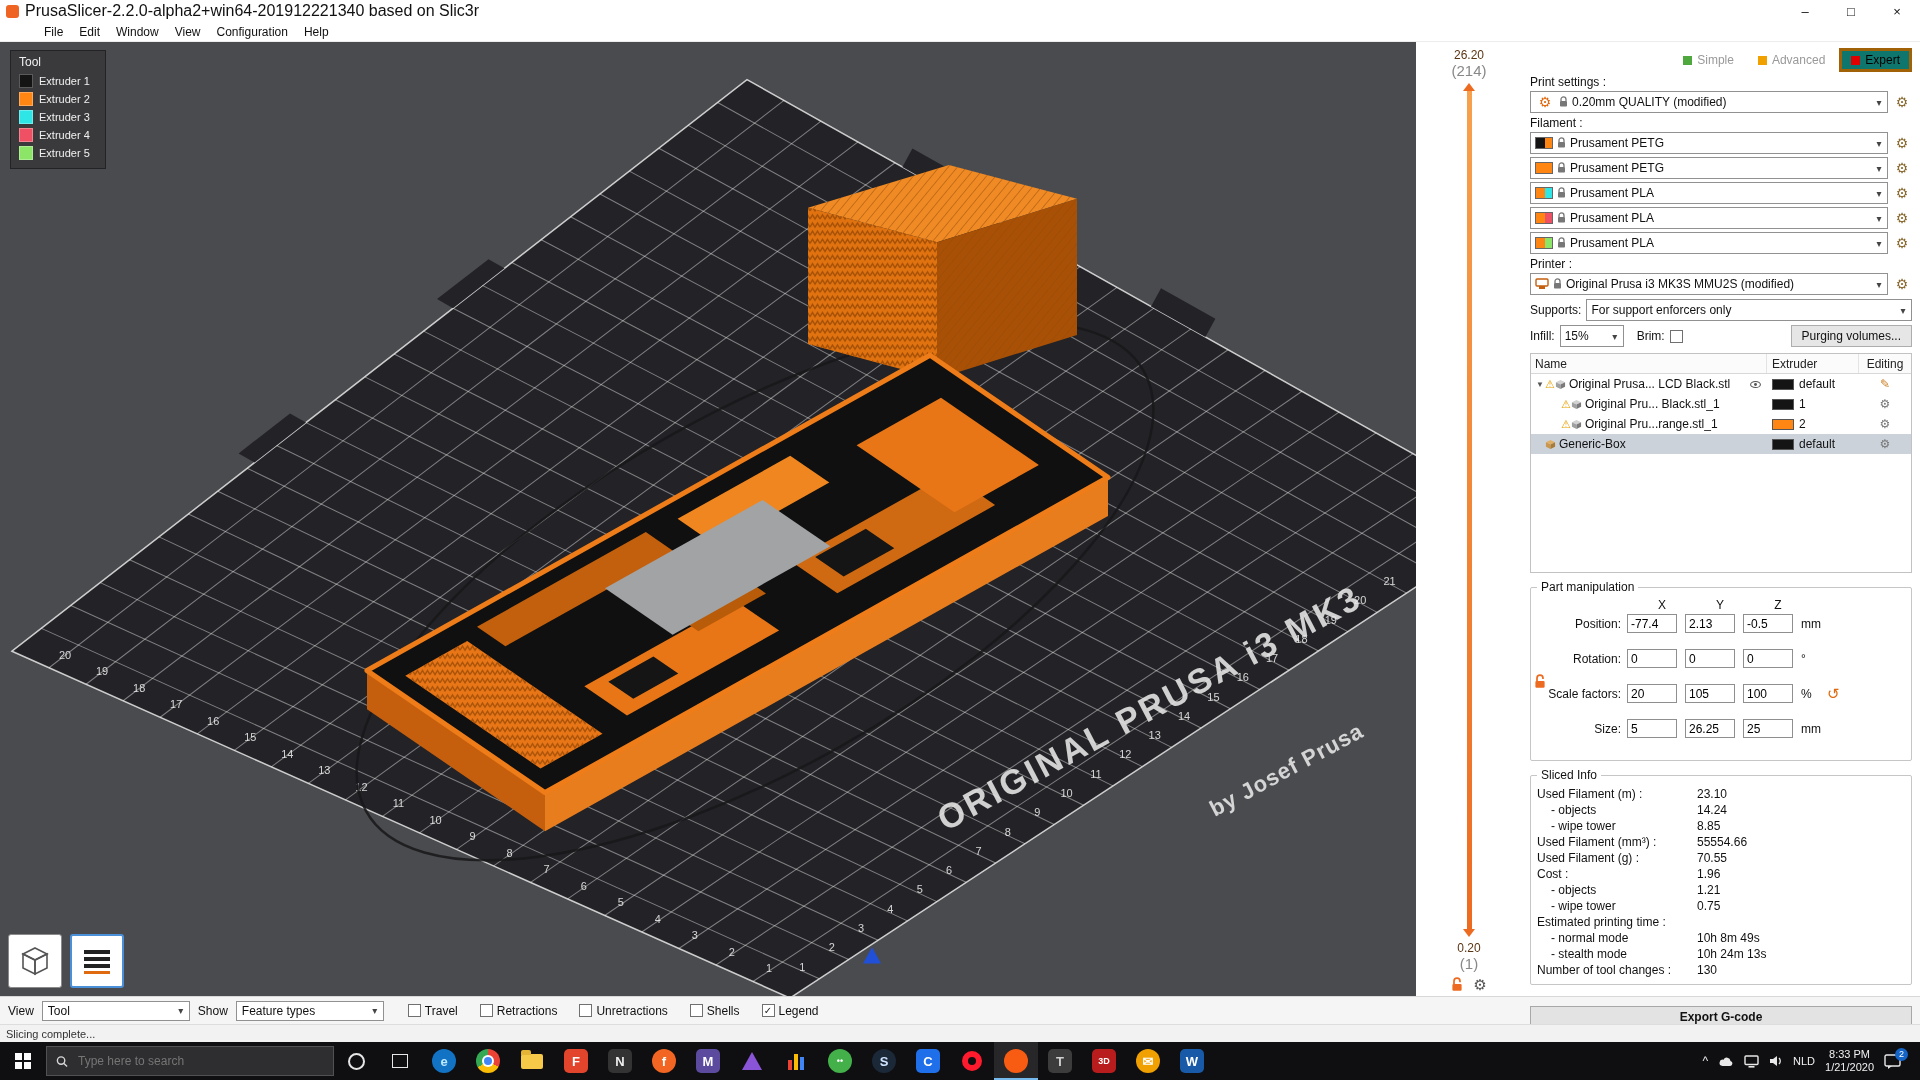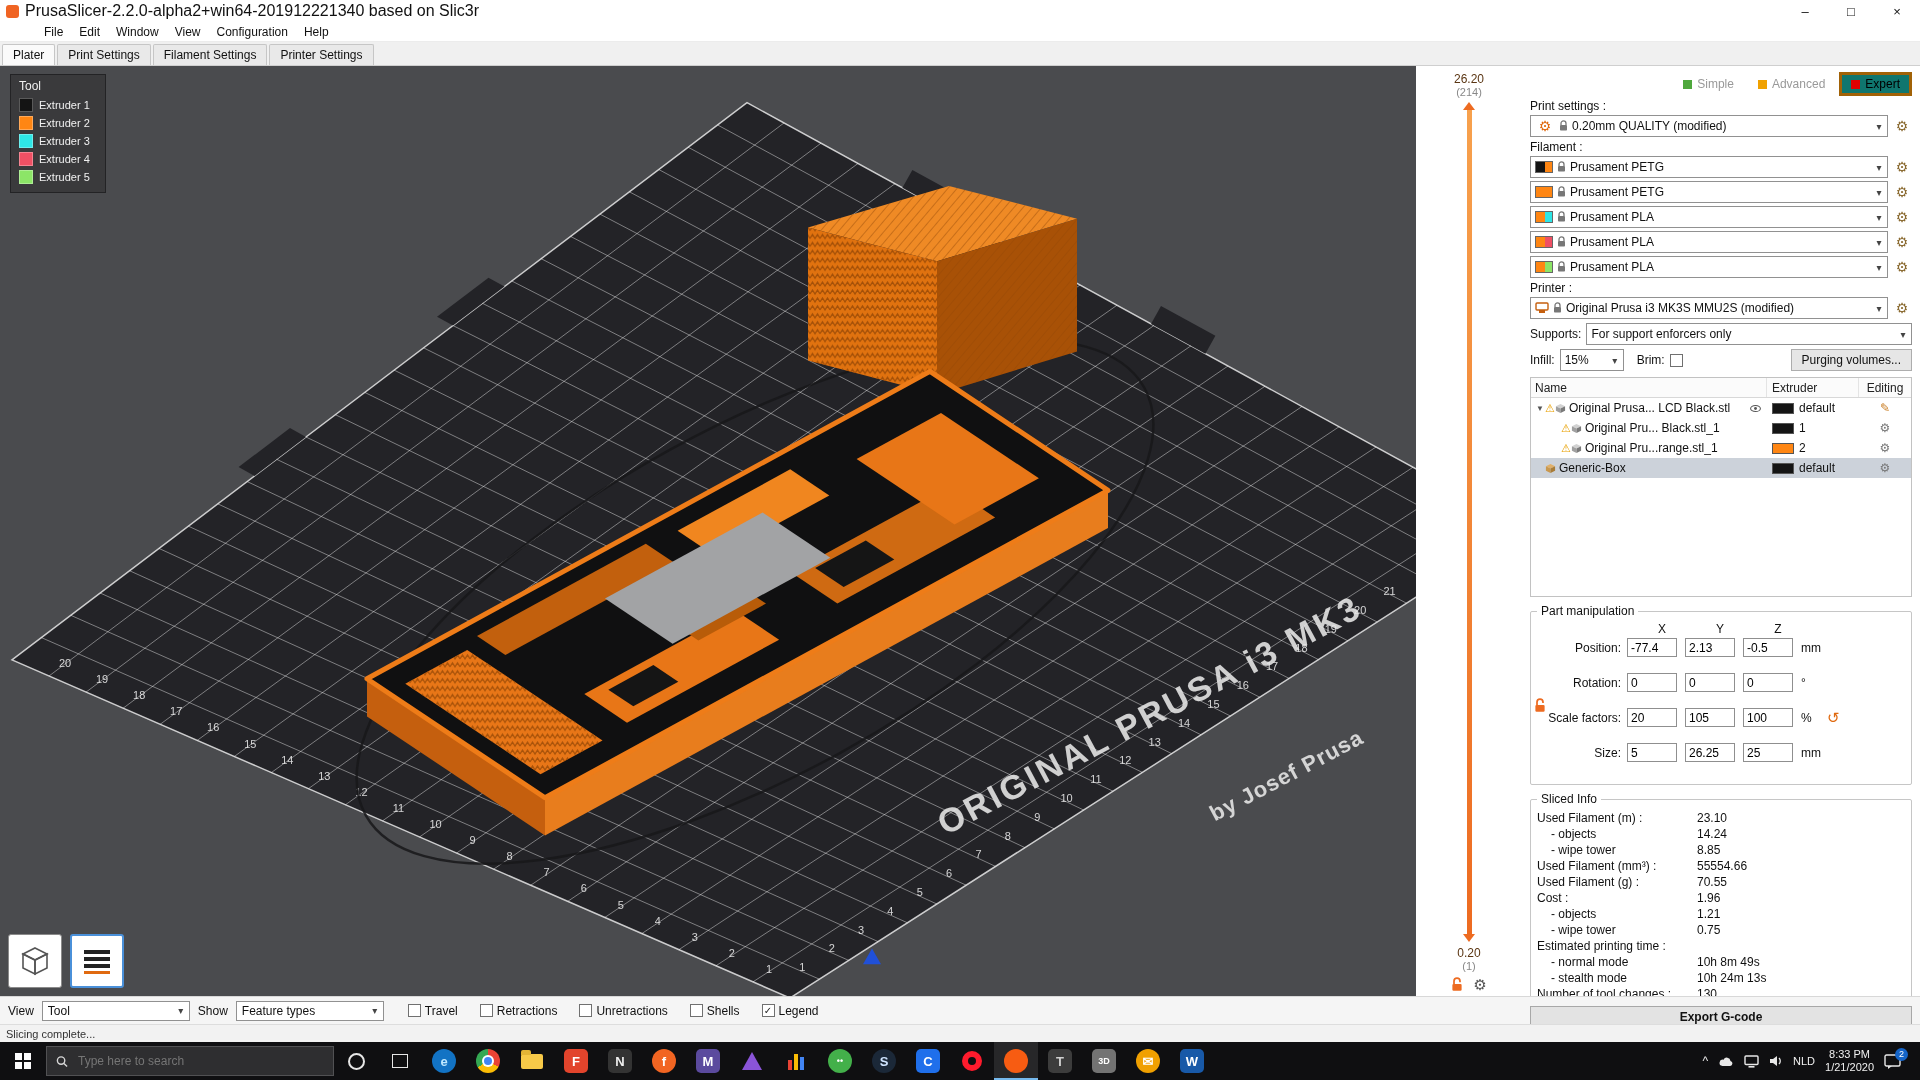--- a/index.html
+++ b/index.html
@@ -33,21 +33,21 @@
   .tp-label{font-size:11px;white-space:nowrap;}
   .miniviews{position:absolute;left:8px;bottom:8px;display:flex;gap:8px;}
   .miniview{width:54px;height:54px;background:#fff;border:1px solid #8a8a8a;display:flex;align-items:center;
             justify-content:center;border-radius:3px;}
   .miniview.selected{border:2px solid #4a90d9;}
 
   
   .slidercol{width:106px;background:#fff;display:flex;flex-direction:column;align-items:center;
              padding:6px 0 4px;flex:0 0 auto;}
   .sl-val{font-size:12px;color:#5a3512;text-align:center;}
-  .sl-idx{font-size:11px;color:#888;text-align:center;}
+  .sl-idx{font-size:15px;color:#888;text-align:center;}
   .sl-trackwrap{flex:1;display:flex;flex-direction:column;align-items:center;margin:4px 0;}
   .sl-arrow{width:0;height:0;border-left:6px solid transparent;border-right:6px solid transparent;}
   .sl-arrow.up{border-bottom:8px solid #ed6b21;}
   .sl-arrow.down{border-top:8px solid #ed6b21;}
   .sl-track{flex:1;width:5px;background:linear-gradient(180deg,#f7a14d,#ed6b21);}
   .sl-icons{display:flex;gap:10px;align-items:center;margin-top:5px;}
   .gear-glyph{color:#555;font-size:15px;line-height:1;}
 
   
   .panel{width:398px;background:#fff;padding:6px 8px;position:relative;font-size:12px;overflow:hidden;flex:0 0 auto;}
@@ -166,26 +166,20 @@
 
   <div class="menubar" id="menubar">
       <span class="menu-item">File</span>
       <span class="menu-item">Edit</span>
       <span class="menu-item">Window</span>
       <span class="menu-item">View</span>
       <span class="menu-item">Configuration</span>
       <span class="menu-item">Help</span>
     </div>
 
-  <div class="tabbar" id="tabbar">
-      <div class="tab active">Plater</div>
-      <div class="tab">Print Settings</div>
-      <div class="tab">Filament Settings</div>
-      <div class="tab">Printer Settings</div>
-    </div>
 
   <div class="main">
 
     <div class="viewport">
       <svg id="bed-svg" viewBox="0 0 1416 938" preserveAspectRatio="none">
           <defs>
             <pattern id="zig" width="10" height="8" patternUnits="userSpaceOnUse">
               <path d="M0,6 L2.5,2 L5,6 L7.5,2 L10,6" stroke="#9a4a06" fill="none" stroke-width="1.4"></path>
             </pattern>
             <pattern id="hatch" width="7" height="7" patternUnits="userSpaceOnUse" patternTransform="rotate(40)">
@@ -814,21 +808,21 @@
         <div class="tb-slot">
           <div class="ring" style="border-color: rgb(255, 27, 45);"></div>
         </div>
         <div class="tb-slot active">
           <div class="app-ico" style="background: rgb(247, 92, 18); border-radius: 50%;"></div>
         </div>
         <div class="tb-slot">
           <div class="app-ico" style="background: rgb(60, 60, 60); border-radius: 5px; color: rgb(207, 207, 207);">T</div>
         </div>
         <div class="tb-slot">
-          <div class="app-ico" style="background: #737373; border-radius: 5px; color: rgb(255, 255, 255); font-size: 9px;">3D</div>
+          <div class="app-ico" style="background: #b91c1c; border-radius: 5px; color: rgb(255, 255, 255); font-size: 9px;">3D</div>
         </div>
         <div class="tb-slot">
           <div class="app-ico" style="background: rgb(240, 160, 0); border-radius: 50%; color: rgb(255, 255, 255);">✉</div>
         </div>
         <div class="tb-slot">
           <div class="app-ico" style="background: rgb(24, 89, 168); border-radius: 5px; color: rgb(255, 255, 255);">W</div>
         </div>
       </div>
     <div class="tray">
       <span class="tray-chev">^</span>

